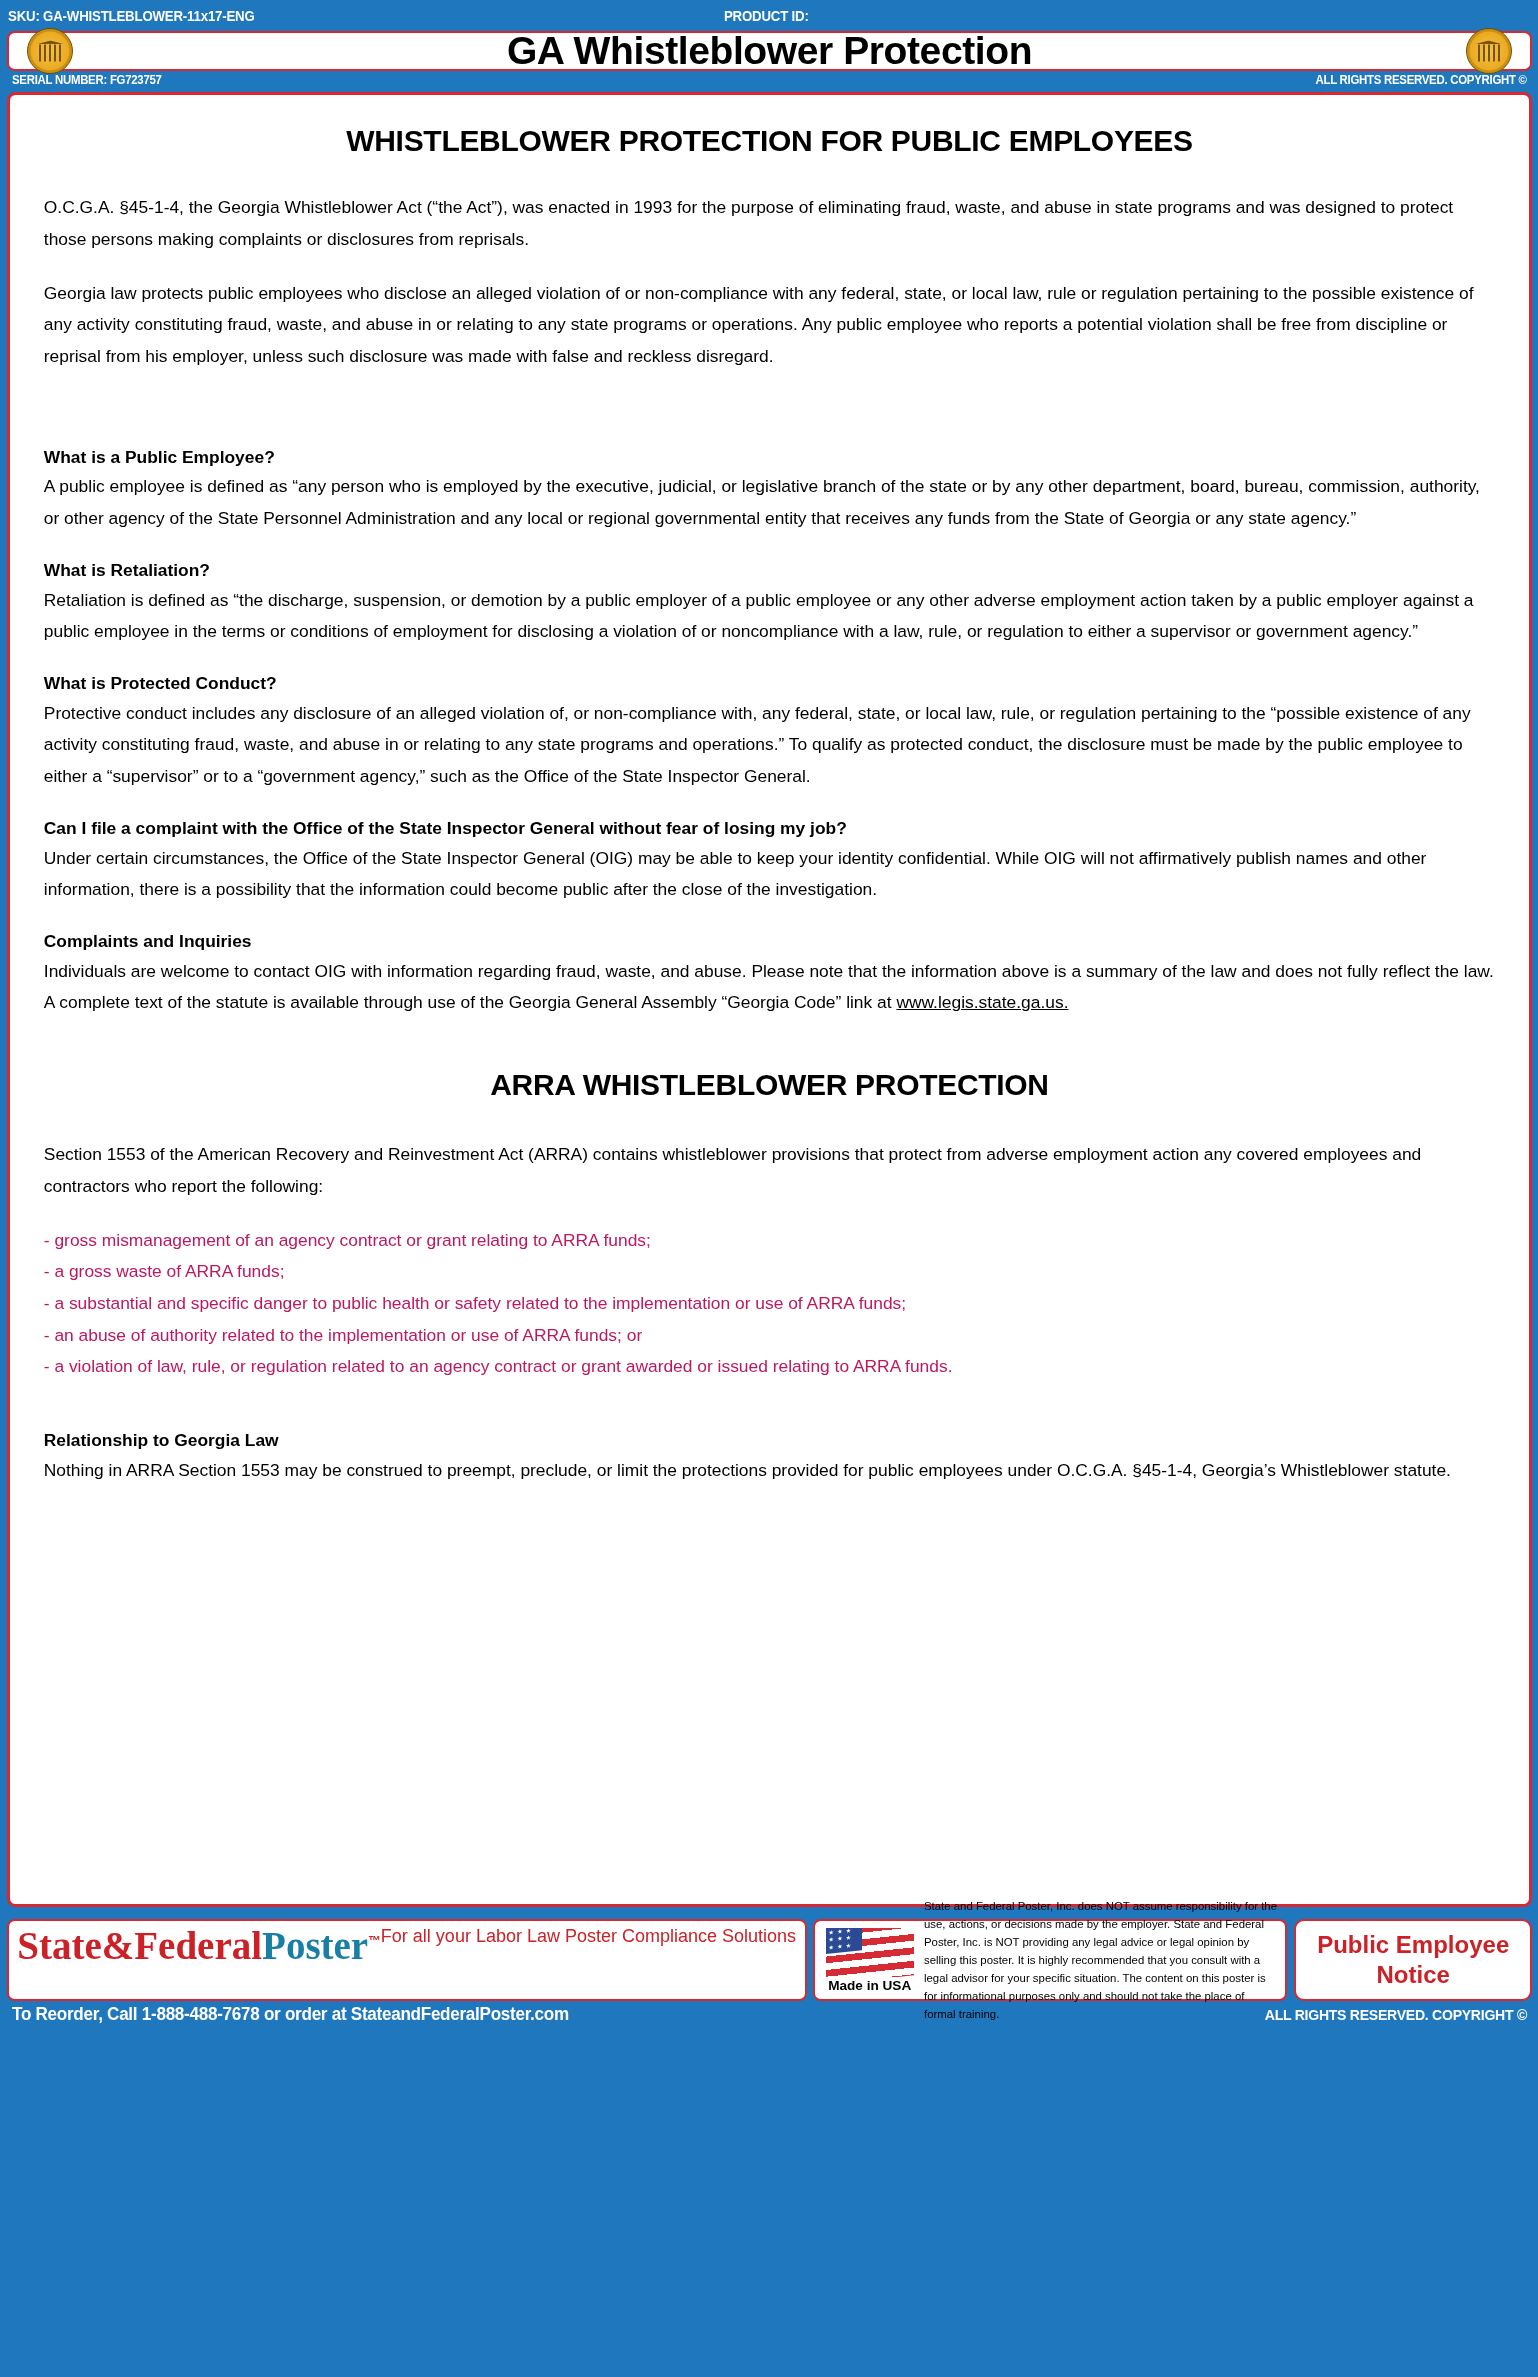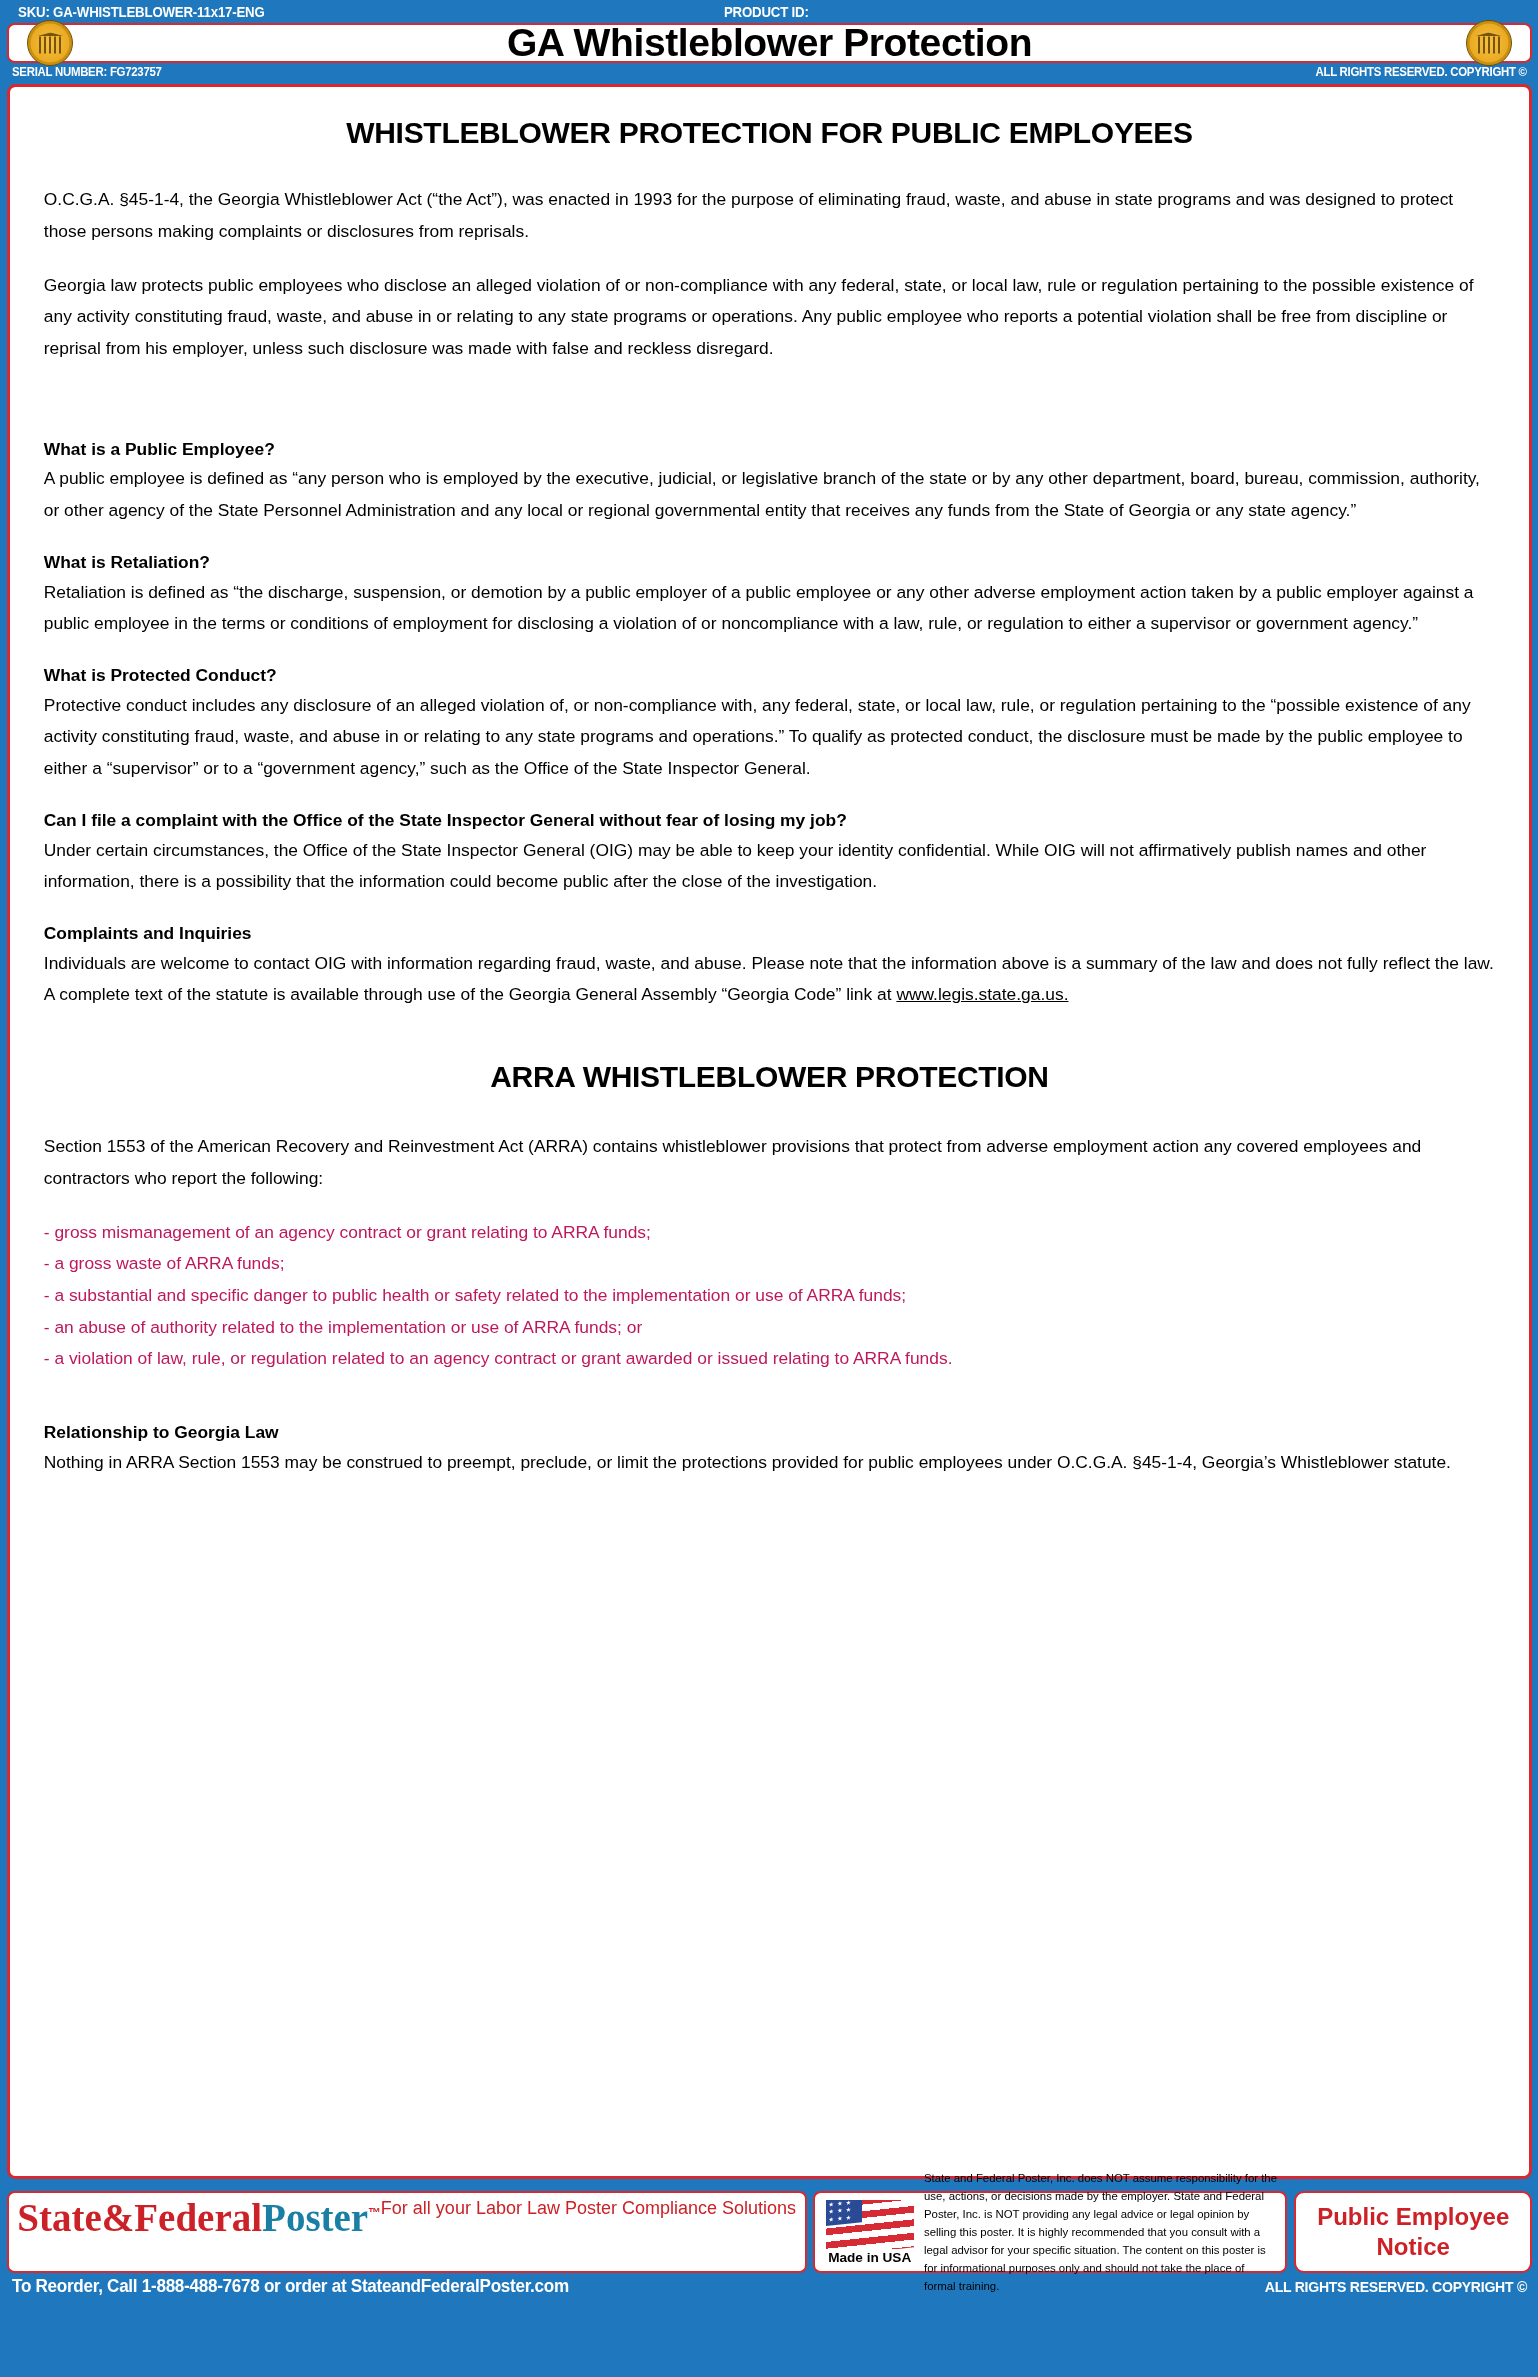--- a/index.html
+++ b/index.html
@@ -16,24 +16,24 @@
     width: 1539px;
     height: 2377px;
     background: #1f78bd;
     padding: 0;
     overflow: hidden;
   }
 
   
   .meta-bar {
     position: relative;
-    height: 23px;
-    display: flex;
-    align-items: center;
-    padding: 0 18px;
+    height: 31px;
+    display: flex;
+    align-items: center;
+    padding: 0 8px;
     text-align: right;
   }
   .meta-sku, .meta-pid {
     color: #ffffff;
     font-size: 14.4px;
     font-weight: bold;
     letter-spacing: -0.2px;
     transform: scaleX(0.92);
     transform-origin: left center;
     white-space: nowrap;
@@ -123,21 +123,21 @@
     right: 12px;
     transform-origin: right center;
   }
 
   
   .body-card {
     margin: 2.5px 6.8px 0 6.8px;
     background: #ffffff;
     border: 3.4px solid #d9282f;
     border-radius: 8.5px;
-    height: 2095px;
+    height: 1815px;
     padding: 29px 34px 17px 34px;
     overflow: hidden;
   }
 
   h1.section-title {
     text-align: center;
     font-size: 30px;
     font-weight: bold;
     color: #000;
     letter-spacing: -0.3px;

